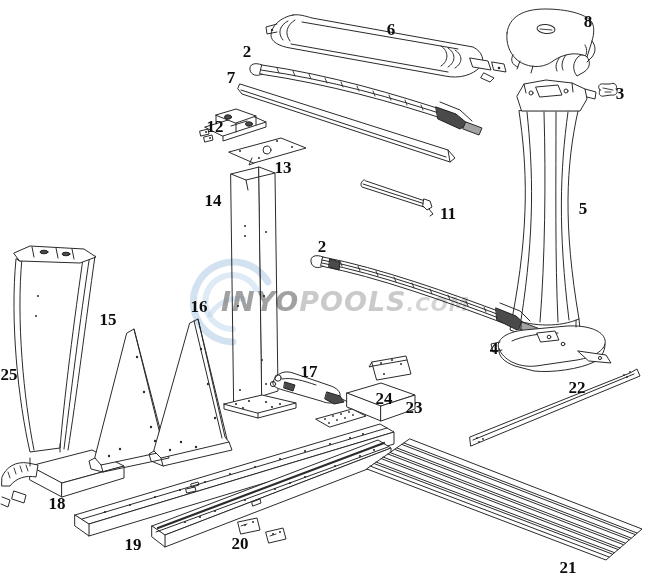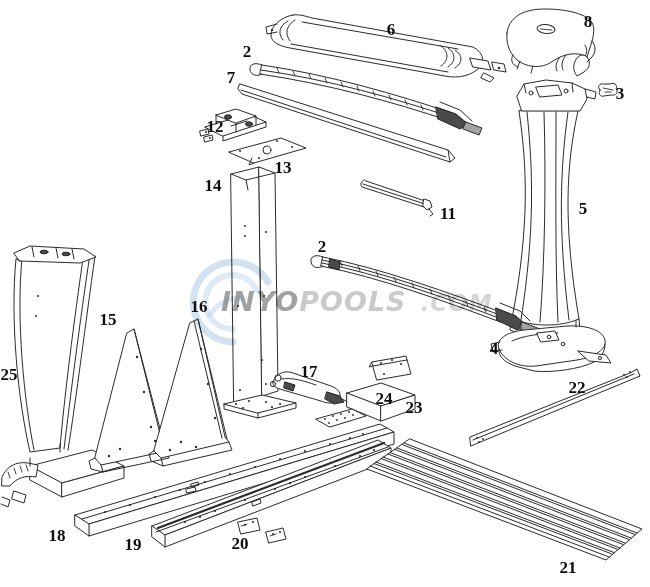--- a/index.html
+++ b/index.html
@@ -18,21 +18,21 @@
   .part-label{position:absolute;transform:translate(-50%,-50%);font-weight:bold;
               font-size:17px;color:#0d0d0d;font-family:"Liberation Serif",serif;}
   #watermark{position:absolute;left:188px;top:255px;width:350px;height:105px;
              mix-blend-mode:multiply;pointer-events:none;}
   #wm-swirl{position:absolute;left:0;top:0;}
   #wm-text{position:absolute;left:33px;top:31px;white-space:nowrap;
            font-family:"DejaVu Sans",sans-serif;font-weight:bold;font-style:italic;
            font-size:27px;letter-spacing:1px;}
   #wm-brand{color:rgba(138,138,138,0.80);}
   #wm-brand2{color:rgba(173,173,173,0.65);}
-  #wm-suffix{color:rgba(185,185,185,0.60);font-size:23px;margin-left:14px;}
+  #wm-suffix{color:rgba(185,185,185,0.60);font-size:20px;}
 </style>
 </head>
 <body>
 
 <div id="stage">
 
   <svg id="art" width="650" height="587" viewBox="0 0 650 587">
 
     <g>
       <path class="f" d="M240,84 L448,150 L455,158 L450,162 L242,94 L238,89 Z"></path>
@@ -339,30 +339,30 @@
   </div>
 
   <div id="labels">
       <div class="part-label" style="left: 391px; top: 30px;">6</div>
       <div class="part-label" style="left: 247px; top: 52px;">2</div>
       <div class="part-label" style="left: 231px; top: 78px;">7</div>
       <div class="part-label" style="left: 588px; top: 22px;">8</div>
       <div class="part-label" style="left: 620px; top: 94px;">3</div>
       <div class="part-label" style="left: 191px; top: 127px; margin-left: 24px;">12</div>
       <div class="part-label" style="left: 283px; top: 168px;">13</div>
-      <div class="part-label" style="left: 213px; top: 186px;">14</div>
+      <div class="part-label" style="left: 213px; top: 201px;">14</div>
       <div class="part-label" style="left: 583px; top: 209px;">5</div>
       <div class="part-label" style="left: 448px; top: 214px;">11</div>
       <div class="part-label" style="left: 322px; top: 247px;">2</div>
       <div class="part-label" style="left: 494px; top: 349px;">4</div>
       <div class="part-label" style="left: 9px; top: 375px;">25</div>
       <div class="part-label" style="left: 108px; top: 320px;">15</div>
       <div class="part-label" style="left: 199px; top: 307px;">16</div>
       <div class="part-label" style="left: 309px; top: 372px;">17</div>
       <div class="part-label" style="left: 414px; top: 378px; margin-top: 30px;">23</div>
       <div class="part-label" style="left: 384px; top: 399px;">24</div>
       <div class="part-label" style="left: 577px; top: 388px;">22</div>
-      <div class="part-label" style="left: 57px; top: 536px;">18</div>
+      <div class="part-label" style="left: 57px; top: 504px;">18</div>
       <div class="part-label" style="left: 133px; top: 545px;">19</div>
       <div class="part-label" style="left: 240px; top: 544px;">20</div>
       <div class="part-label" style="left: 568px; top: 568px;">21</div>
     </div>
 </div>
 
 </body></html>

